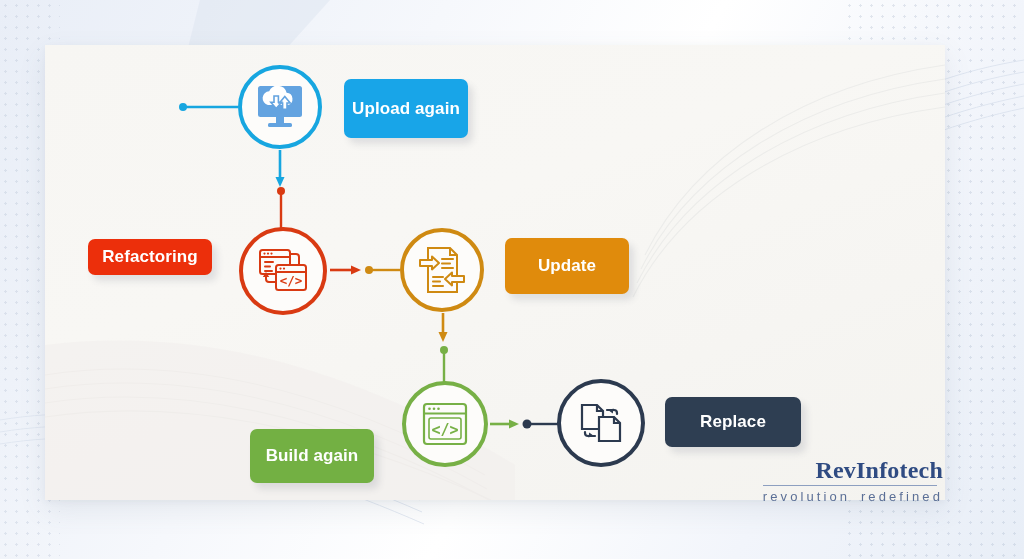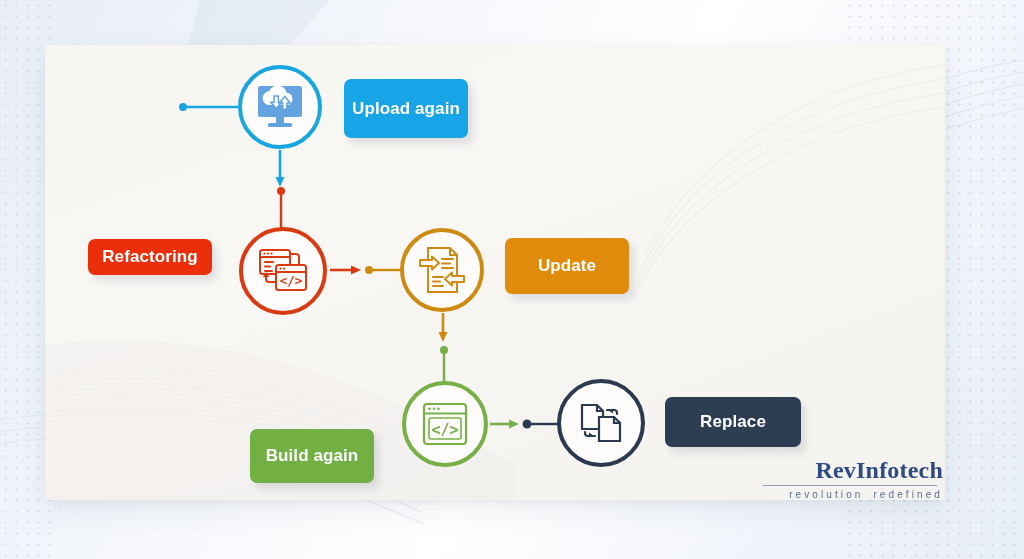--- a/index.html
+++ b/index.html
@@ -123,21 +123,21 @@
     color: #2f4b82;
     line-height: 1.05;
     letter-spacing: .2px;
   }
   .logo-rule {
     height: 1px;
     background: #8d9fc0;
     margin: 2px 6px 3px 6px;
   }
   .logo-tag {
-    font-size: 10px;
+    font-size: 13px;
     color: #5b6f96;
     letter-spacing: 3.1px;
     word-spacing: 4px;
   }
 </style>
 </head>
 <body>
 
 <div class="page">
 

